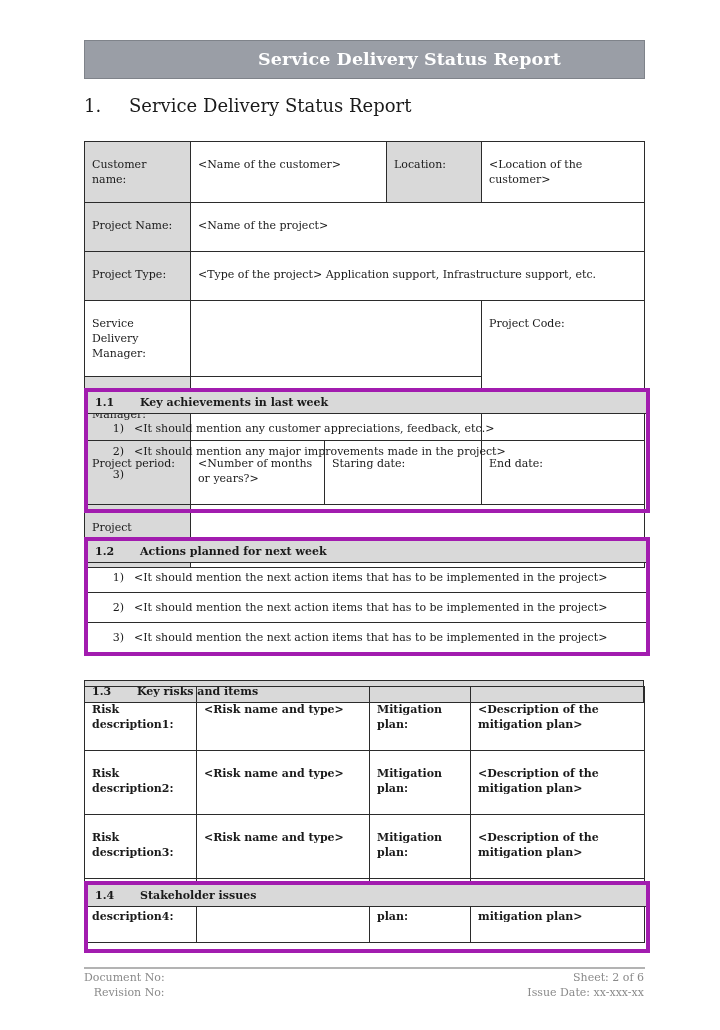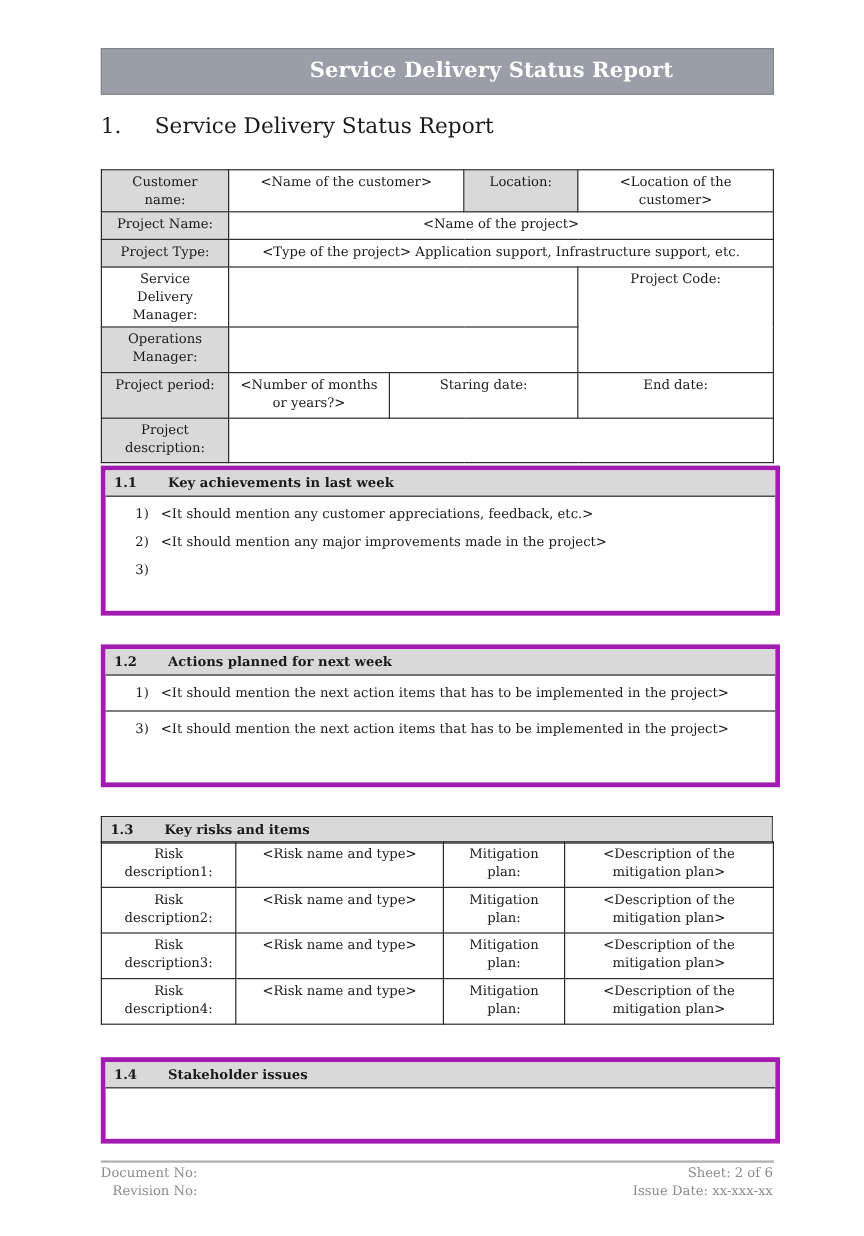--- a/index.html
+++ b/index.html
@@ -11,21 +11,21 @@
             background: #9a9ea6; border: 1px solid #7f838a; }
   .banner-title { position: absolute; left: 0; right: 0; top: 8px; text-align: center;
                   padding-left: 90px; color: #ffffff; font-weight: bold; font-size: 17.5px;
                   letter-spacing: 0.1px; }
 
   .h1 { position: absolute; left: 84px; top: 95px; font-weight: normal; font-size: 18px; }
   .h1 .num { display: inline-block; width: 45px; }
 
   table { border-collapse: collapse; position: absolute; left: 84px; width: 560px;
           table-layout: fixed; font-size: 11px; }
-  td { border: 1px solid #2b2b2b; vertical-align: top; padding: 2px 7px; line-height: 15px; text-align: center; }
+  td { border: 1px solid #2b2b2b; vertical-align: top; padding: 15px 7px; line-height: 15px; }
   td.lbl { background: #d9d9d9; }
 
   .t1 { top: 141px; }
   .t1 td { height: 18px; }
 
   .sec { position: absolute; left: 84px; width: 558px; border: 4px solid #a21caf; }
   .sec-head { background: #d9d9d9; border-bottom: 1px solid #2b2b2b; height: 21px;
               font-weight: bold; font-size: 11px; line-height: 21px; padding-left: 7px; }
   .sec-head .num { display: inline-block; width: 45px; }
   .sec-body { font-size: 11px; }
@@ -34,21 +34,21 @@
 
   .s11 { top: 388px; height: 117px; }
   .s11 .sec-body { padding-top: 3px; }
 
   .s12 { top: 537px; height: 111px; }
   .s12 .row { height: 29px; line-height: 29px; border-bottom: 1px solid #2b2b2b; }
   .s12 .row:last-child { border-bottom: none; }
 
   .s13head { position: absolute; left: 84px; top: 680px; width: 558px; border: 1px solid #2b2b2b;
              border-bottom: none; }
-  .t3 { top: 701px; }
+  .t3 { top: 686px; font-weight: bold; }
   .t3 td { height: 33px; }
 
   .s14 { top: 881px; height: 64px; }
 
   .footer-line { position: absolute; left: 84px; top: 967px; width: 561px; height: 2px; background: #b3b3b3; }
   .footer { position: absolute; top: 970px; font-size: 11px; color: #8a8a8a; line-height: 15px; text-align: right; }
   .footer.left { left: 84px; }
   .footer.right { right: 76px; text-align: right; }
 </style>
 </head>
@@ -119,20 +119,21 @@
       <div class="li"><span class="n">3)</span><span></span></div>
     </div>
   </div>
 
   <div class="sec s12">
     <div class="sec-head">
       <span class="num">1.2</span><span>Actions planned for next week</span>
     </div>
     <div class="sec-body">
       <div class="row li"><span class="n">1)</span><span>&lt;It should mention the next action items that has to be implemented in the project&gt;</span></div>
+      <div class="row li"><span class="n">2)</span><span>&lt;It should mention the next action items that has to be implemented in the project&gt;</span></div>
       <div class="row li"><span class="n">3)</span><span>&lt;It should mention the next action items that has to be implemented in the project&gt;</span></div>
     </div>
   </div>
 
   <div class="s13head">
     <div class="sec-head">
       <span class="num">1.3</span><span>Key risks and items</span>
     </div>
   </div>
   <table class="t3">

